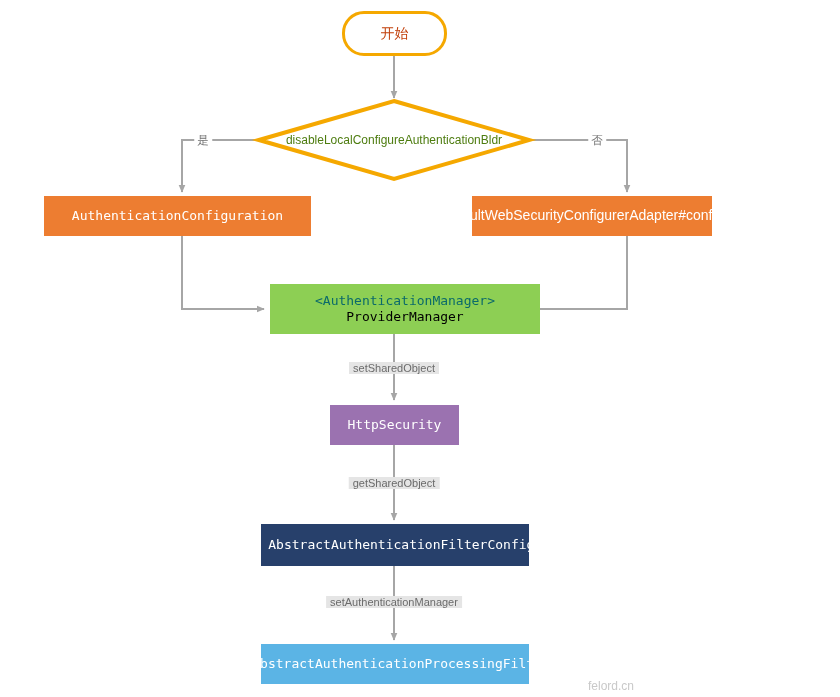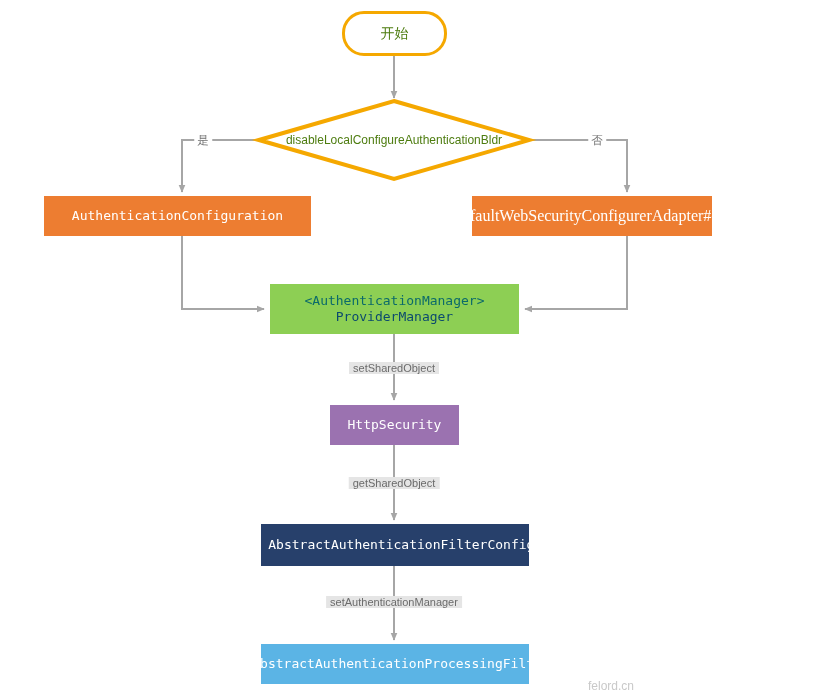--- a/index.html
+++ b/index.html
@@ -37,35 +37,35 @@
     font-size: 13px;
     color: #ffffff;
     letter-spacing: 0px;
     line-height: 1.25;
     white-space: nowrap;
   }
   .node-start {
     border: 3px solid #f5a800;
     border-radius: 22px;
     background: #ffffff;
-    color: #4d7c0f;
+    color: #c2410c;
     font-family: "DejaVu Sans", "Liberation Sans", sans-serif;
     font-size: 14px;
   }
   .node-orange  { background: #ed7d31; }
   .node-green   { background: #8dcf54; }
   .node-purple  { background: #9b72b0; }
   .node-navy    { background: #27406b; padding-left: 44px; }
   .node-blue    { background: #5bb4e5; }
 
   .line-type {
     color: #0b6a6a;
   }
   .line-name {
-    color: #0c4a6e;
+    color: #000000;
   }
 
   .diamond-wrap {
     position: absolute;
     display: flex;
     align-items: center;
     justify-content: center;
   }
   .diamond-label {
     position: relative;
@@ -99,24 +99,23 @@
   .watermark {
     position: absolute;
     font-family: "Liberation Sans", sans-serif;
     font-size: 12px;
     color: #c9c9c9;
     white-space: nowrap;
     text-align: center;
   }
   .overflow-text {
     position: absolute;
-    font-family: Liberation Serif, serif;
-    font-size: 16px;
+    font-family: Liberation Sans, sans-serif;
+    font-size: 14px;
     white-space: nowrap;
-    margin-left: 20px;
   }
 </style>
 </head>
 <body>
 
 <div id="canvas">
 
   <svg id="edges" viewBox="0 0 840 697" xmlns="http://www.w3.org/2000/svg">
     <defs>
       <marker id="arrow" markerWidth="10" markerHeight="10" refX="7.2" refY="4" orient="auto" markerUnits="userSpaceOnUse">
@@ -155,21 +154,21 @@
   <div class="branch-label" style="left:597px; top:140px;">否</div>
 
   <div class="node node-orange" style="left:44px; top:196px; width:267px; height:40px;">
     <span>AuthenticationConfiguration</span>
   </div>
 
   <div class="node node-orange" style="left:472px; top:196px; width:240px; height:40px; overflow:visible;">
     <span class="overflow-text" style="left:50%; top:50%; transform:translate(-50%,-50%); color:#ffffff;">DefaultWebSecurityConfigurerAdapter#configure</span>
   </div>
 
-  <div class="node node-green" style="left:270px; top:284px; width:249px; height:50px;">
+  <div class="node node-green" style="left:270px; top:284px; width:270px; height:50px;">
     <span class="line-type">&lt;AuthenticationManager&gt;</span>
     <span class="line-name">ProviderManager</span>
   </div>
 
   <div class="edge-label" style="left:394px; top:368px;">setSharedObject</div>
 
   <div class="node node-purple" style="left:330px; top:405px; width:129px; height:40px;">
     <span>HttpSecurity</span>
   </div>
 

